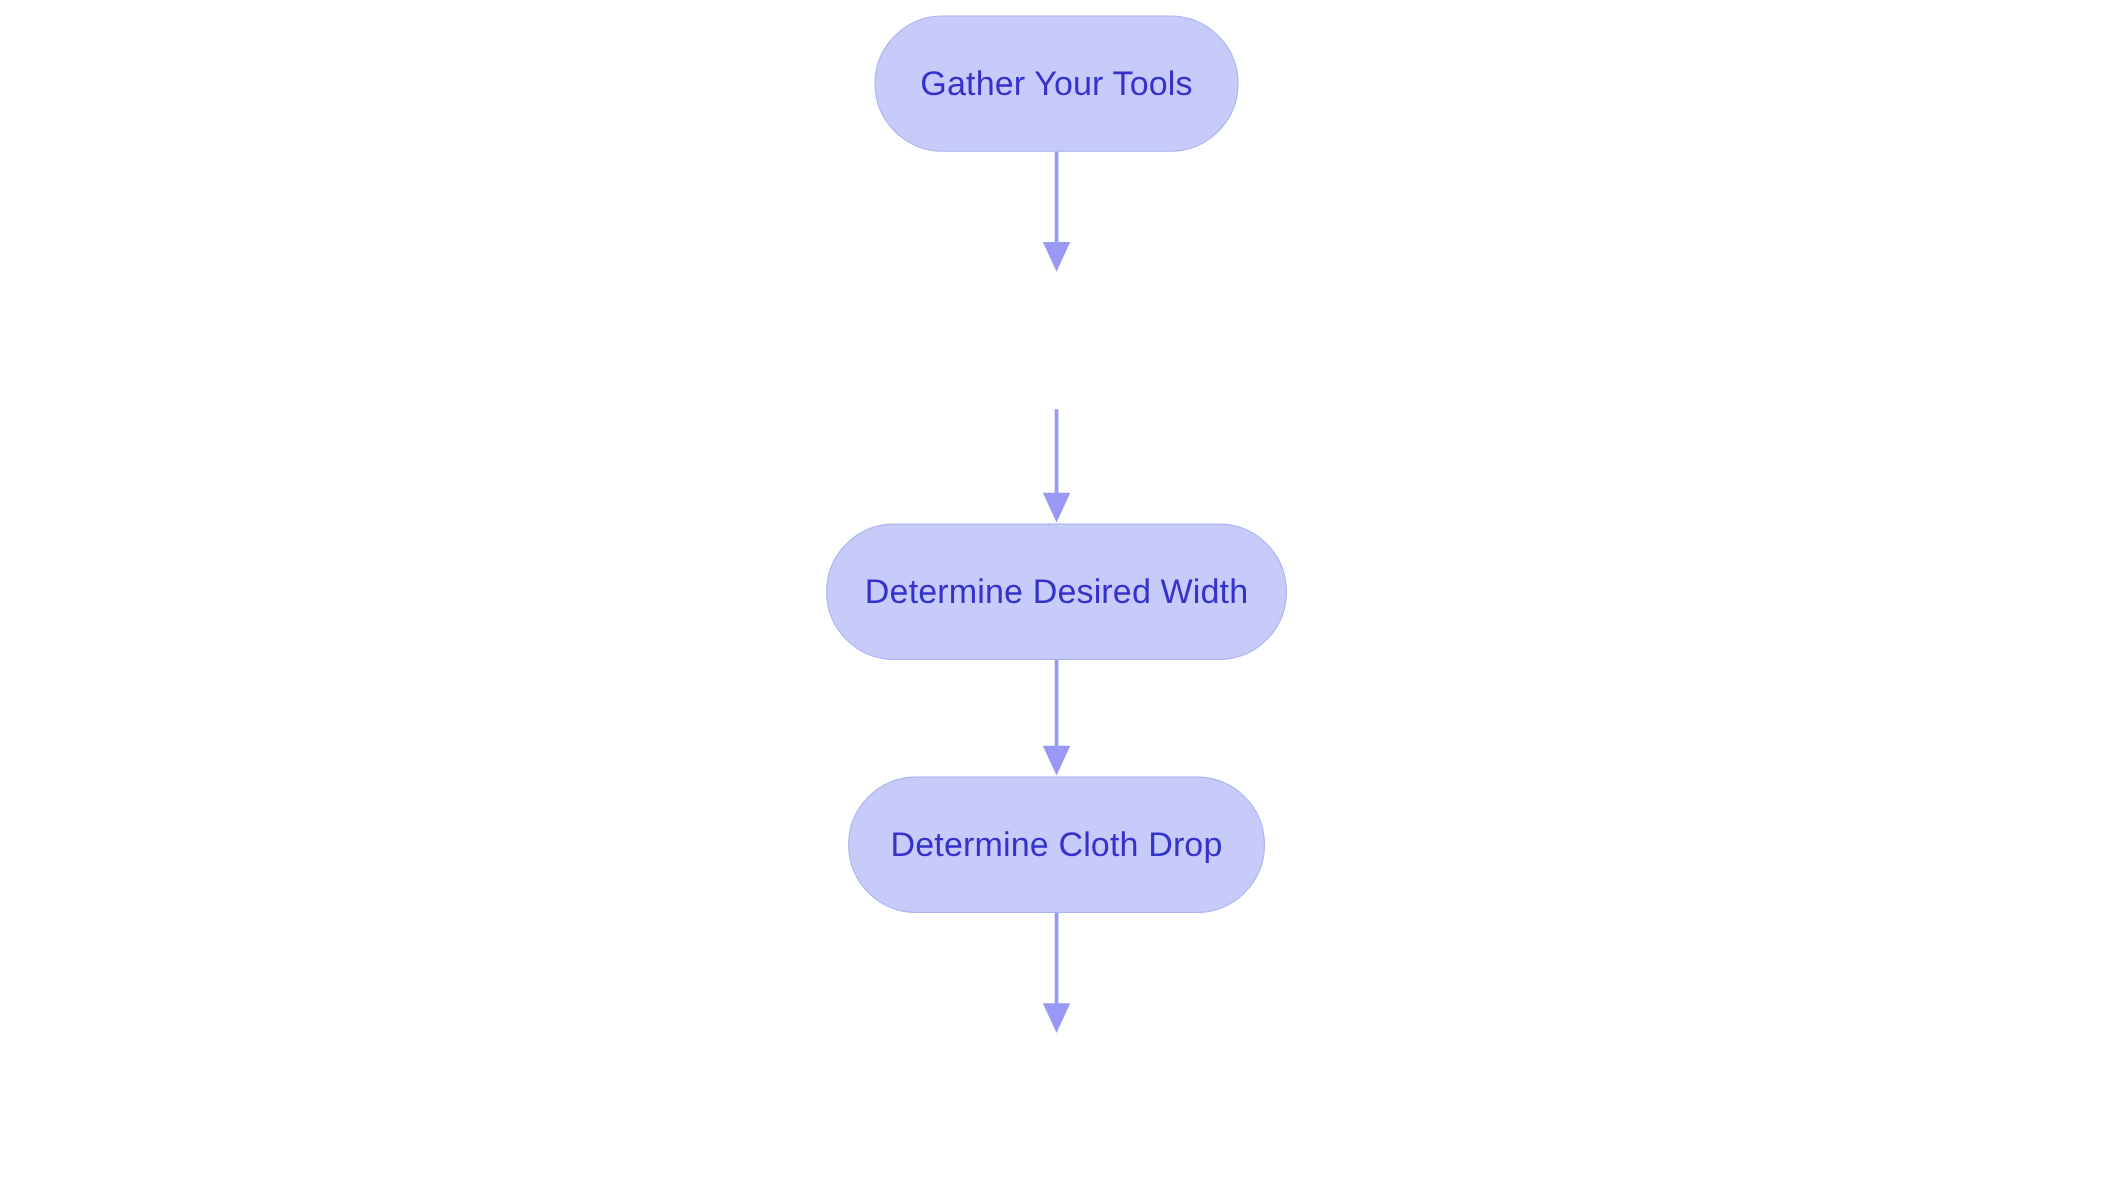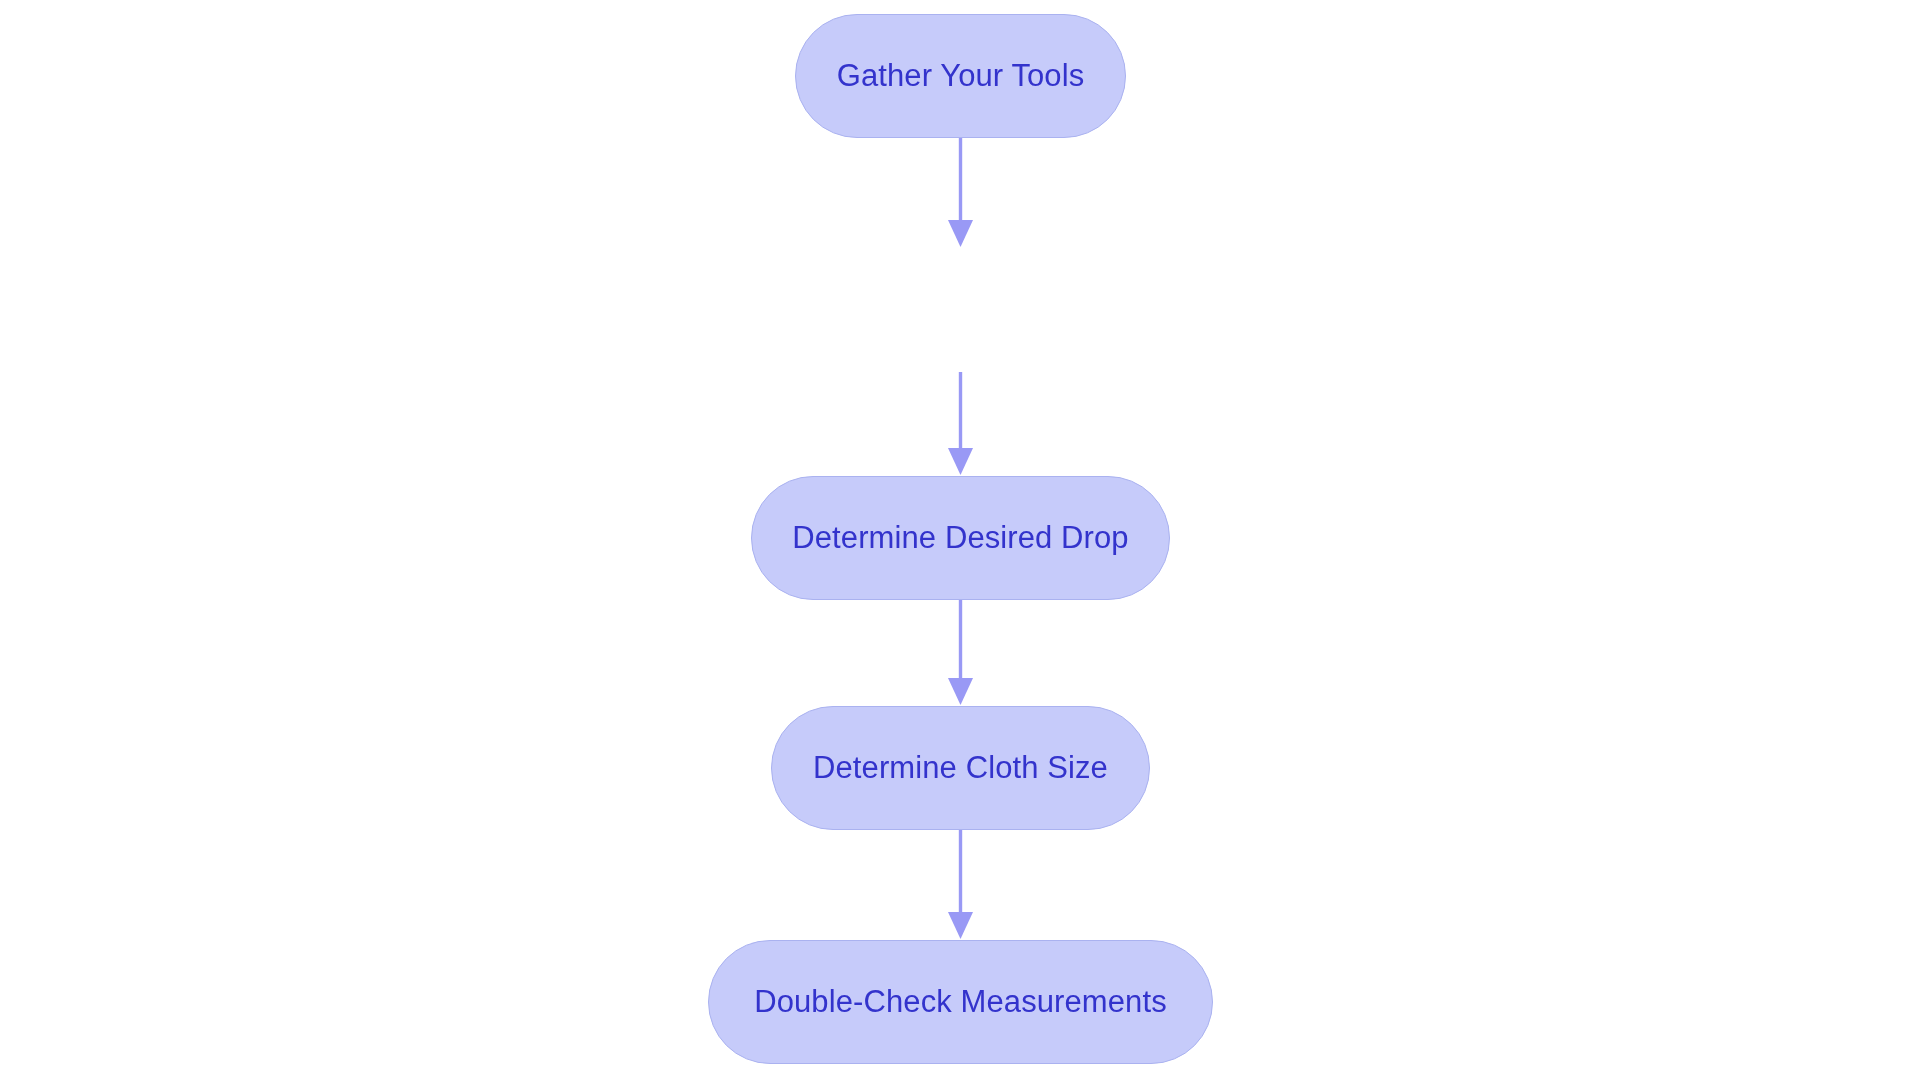--- a/index.html
+++ b/index.html
@@ -94,24 +94,21 @@
 
     </g>
   </svg>
 
   <div class="flow-node node-0">
     <span class="flow-node-label">Gather Your Tools</span>
   </div>
 
 
   <div class="flow-node node-2">
-    <span class="flow-node-label">Determine Desired Drop</span>
+    <span class="flow-node-label">Determine Desired Width</span>
   </div>
 
   <div class="flow-node node-3">
-    <span class="flow-node-label">Determine Cloth Size</span>
+    <span class="flow-node-label">Determine Cloth Drop</span>
   </div>
 
-  <div class="flow-node node-4">
-    <span class="flow-node-label">Double-Check Measurements</span>
-  </div>
 
 </div>
 
 </body></html>

